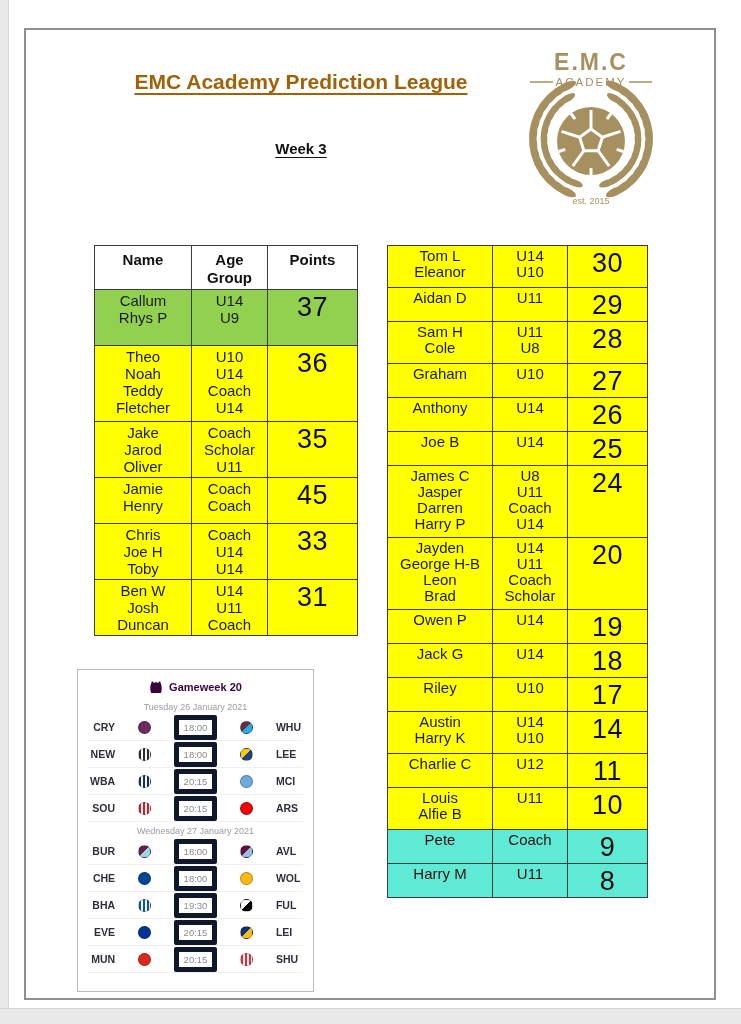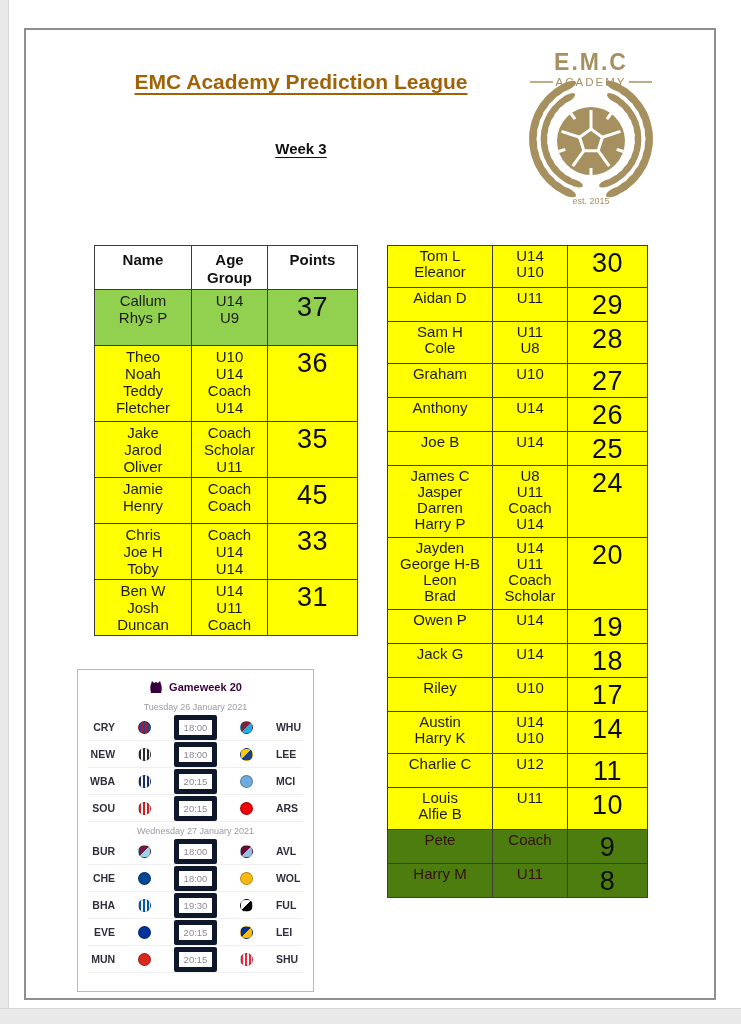--- a/index.html
+++ b/index.html
@@ -28,21 +28,21 @@
   .standings th{background:#ffffff;font-size:15px;font-weight:bold;color:#111;
        padding-top:5px;line-height:18px;}
   .standings td.names,.standings td.groups{font-size:15px;color:#1c1c1c;
        }
   #left-table td.names,#left-table td.groups{line-height:17px;}
   #right-table td.names,#right-table td.groups{line-height:16px;}
   .standings td.points{font-size:27px;color:#0d0d0d;line-height:1;padding-top:4px;
        letter-spacing:0.5px;}
   tr.row-green td{background:#92d050;}
   tr.row-yellow td{background:#ffff00;}
-  tr.row-red td{background:#4d7c0f;}
+  tr.row-red td{background:#5eead4;}
   tr.row-red td.names,tr.row-red td.groups{color:#331111;}
 
   .fixtures{position:absolute;left:51px;top:639px;width:237px;height:323px;
        background:#fff;border:1px solid #b9b9b9;box-sizing:border-box;
        padding-top:8px;}
   .fx-header{display:flex;align-items:center;justify-content:center;gap:6px;
        padding:2px 0 4px 0;}
   .fx-header .fx-title{font-size:11px;font-weight:bold;color:#37003c;}
   .day-label{text-align:center;font-size:9px;color:#9a9aa5;padding:4px 0 2px 0;}
   .fixture-row{display:flex;align-items:center;justify-content:center;gap:23px;

